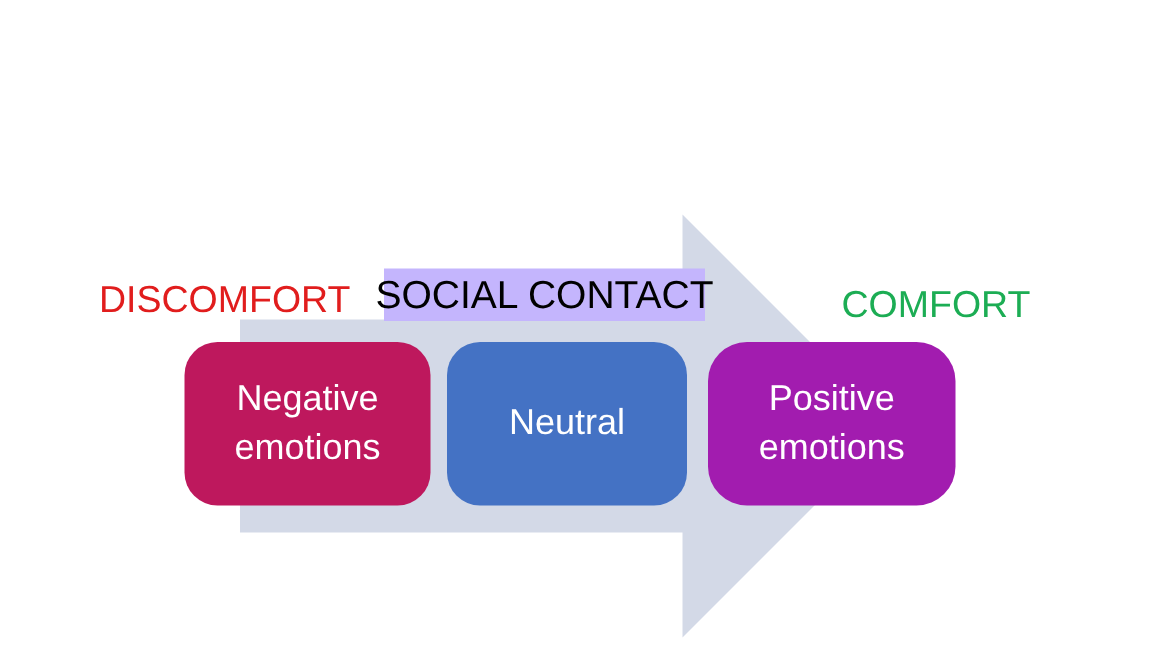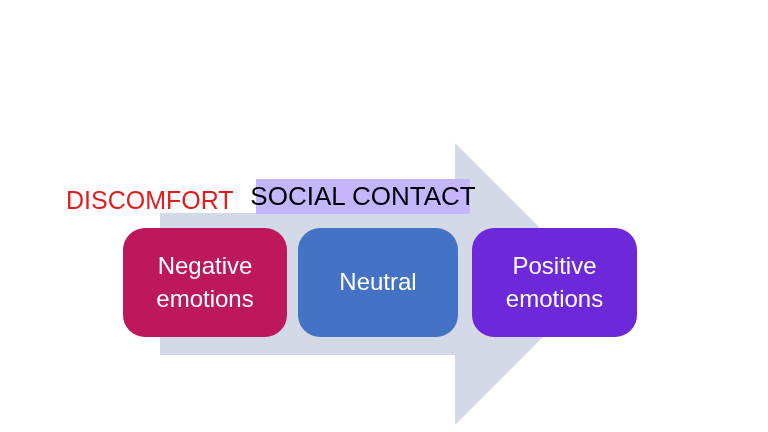--- a/index.html
+++ b/index.html
@@ -71,28 +71,29 @@
 <body>
 
 <div class="slide">
 
   <svg class="arrow-svg" viewBox="0 0 768 432" aria-hidden="true">
     <polygon points="160,213 455,213 455,143 596,284 455,425 455,355 160,355" fill="#D3D9E7"></polygon>
   </svg>
 
   <div class="heading heading-discomfort" style="color: rgb(225, 29, 29);">DISCOMFORT</div>
 
+  <div class="heading heading-comfort" style="color: rgb(28, 173, 84);">COMFORT</div>
 
   <div class="social-contact" style="color: rgb(0, 0, 0);">SOCIAL CONTACT</div>
 
   <div class="emotion-box box-negative" style="background-color: #be185d;">
     <div class="box-label" style="color: rgb(255, 255, 255);">Negative emotions</div>
   </div>
 
   <div class="emotion-box box-neutral" style="background-color: rgb(68, 114, 196);">
     <div class="box-label" style="color: rgb(255, 255, 255);">Neutral</div>
   </div>
 
-  <div class="emotion-box box-positive" style="background-color: #6d28d9;">
+  <div class="emotion-box box-positive" style="background-color: #a21caf; border-radius: 26px;">
     <div class="box-label" style="color: rgb(255, 255, 255);">Positive emotions</div>
   </div>
 
 </div>
 
 </body></html>

